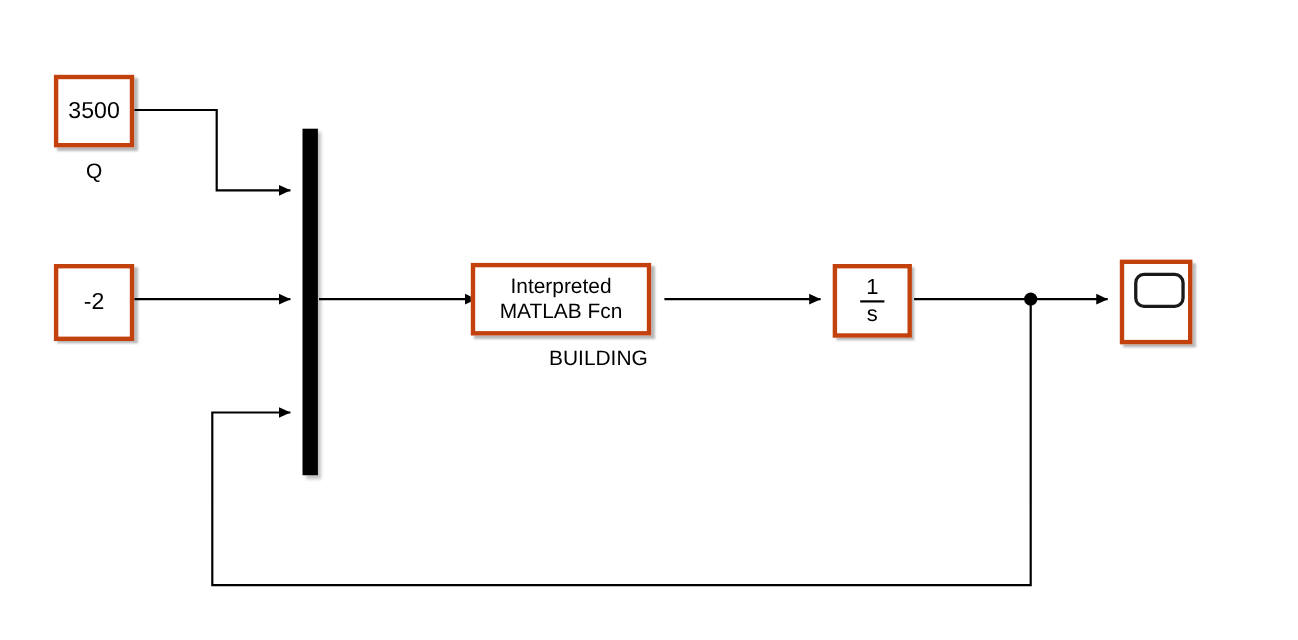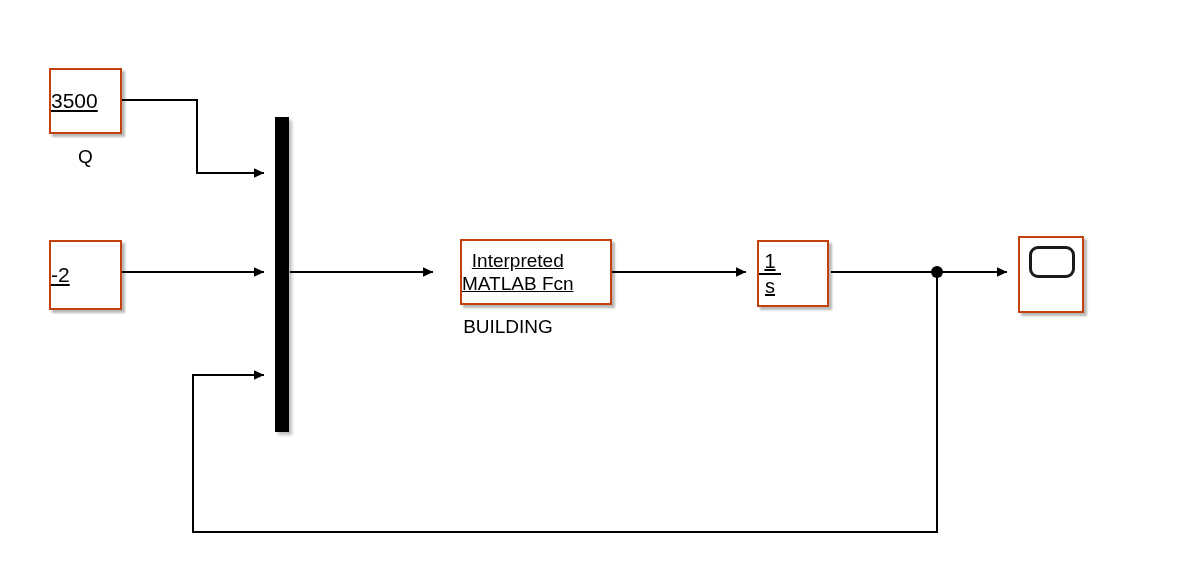--- a/index.html
+++ b/index.html
@@ -20,27 +20,27 @@
     left: 0;
     top: 0;
     width: 1180px;
     height: 582px;
     pointer-events: none;
   }
   .blk {
     position: absolute;
     box-sizing: border-box;
     background: #ffffff;
-    border: 2px solid #c2410c;
+    border: 4px solid #c2410c;
     box-shadow: 3px 3px 2px rgba(0,0,0,0.28);
     display: flex;
     align-items: center;
+    justify-content: center;
     text-align: center;
     color: #000000;
-    text-decoration: underline;
   }
   .blk-const {
     font-size: 21px;
     line-height: 1.1;
   }
   .blk-fcn {
     font-size: 19px;
     line-height: 1.22;
     white-space: pre-line;
   }
@@ -130,25 +130,25 @@
     <span>3500</span>
   </div>
   <div class="lbl" style="left:0px; top:146px; width:171px;">Q</div>
 
   <div class="blk blk-const" style="left:49px; top:240px; width:73px; height:70px;">
     <span>-2</span>
   </div>
 
   <div class="mux" style="left:275px; top:117px; width:14px; height:315px;"></div>
 
-  <div class="blk blk-fcn" style="left:460px; top:239px; width:152px; height:66px;">
+  <div class="blk blk-fcn" style="left:428px; top:239px; width:164px; height:66px;">
     <span>Interpreted
 MATLAB Fcn</span>
   </div>
-  <div class="lbl" style="left:428px; top:316px; width:160px;">BUILDING</div>
+  <div class="lbl" style="left:464px; top:316px; width:160px;">BUILDING</div>
 
   <div class="blk blk-int" style="left:757px; top:240px; width:72px; height:67px;">
     <span class="frac">
       <span class="num">1</span>
       <span class="bar"></span>
       <span class="den">s</span>
     </span>
   </div>
 
   <div class="blk blk-scope" style="left:1018px; top:236px; width:66px; height:77px;">

